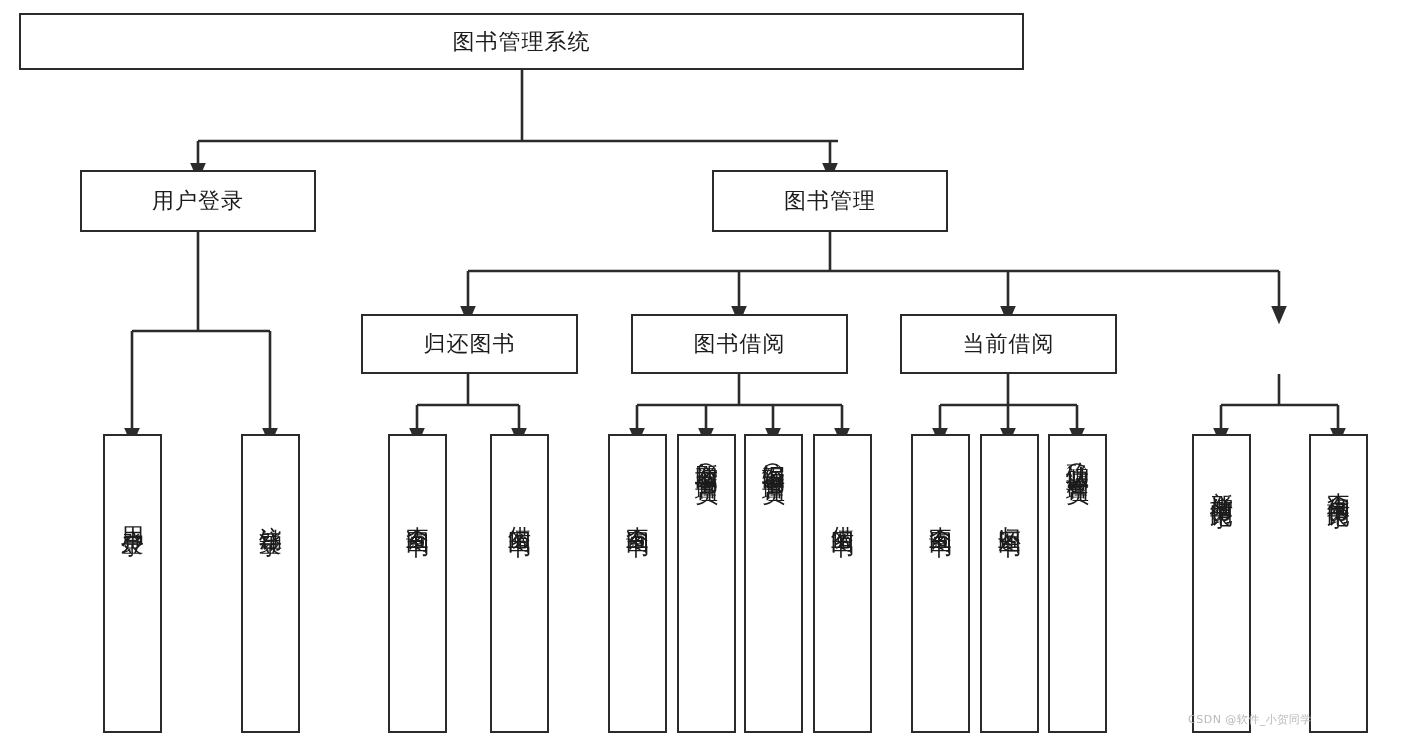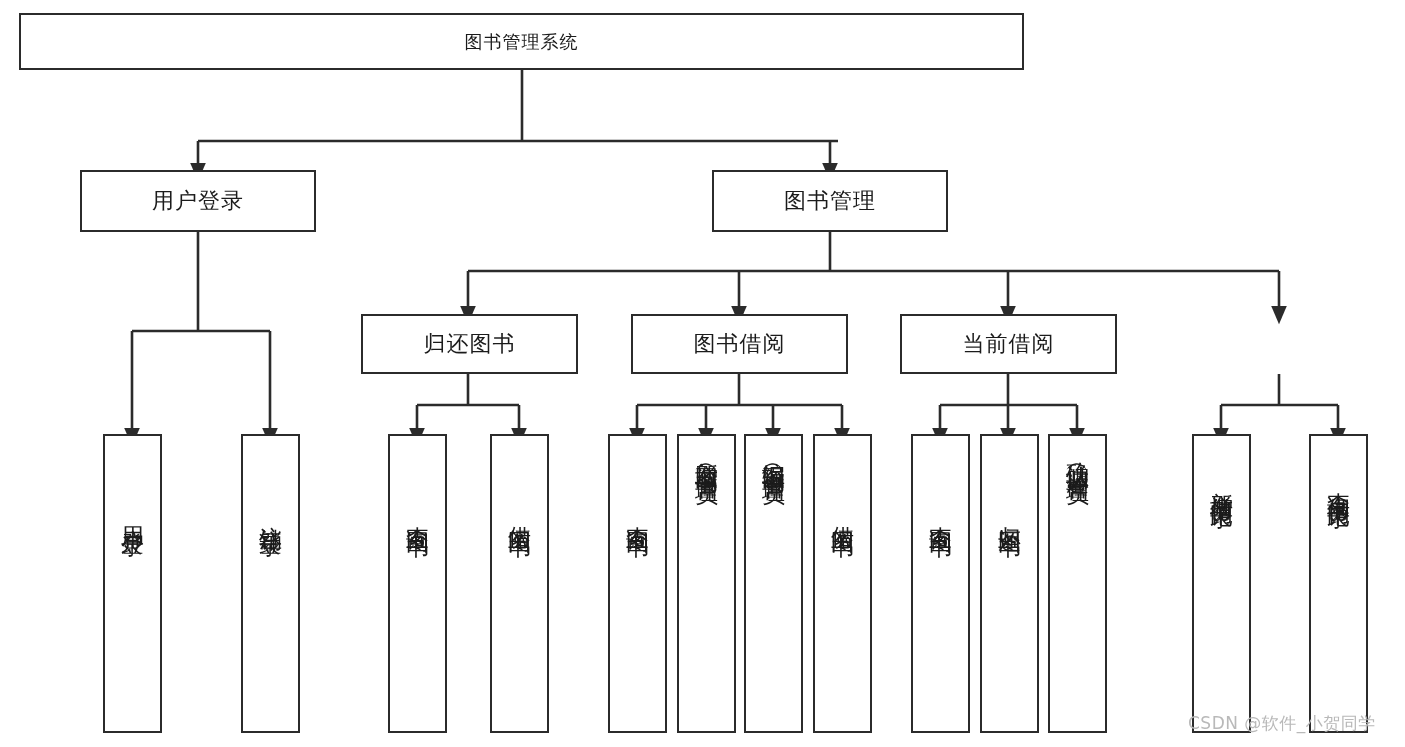--- a/index.html
+++ b/index.html
@@ -43,41 +43,41 @@
     line-height: 1.18;
     text-align: center;
     white-space: nowrap;
   }
   
   .node.h .label {
     font-size: 22px;
     letter-spacing: 1px;
   }
   .node.root .label {
-    font-size: 18px;
+    font-size: 22px;
   }
   
   .node.v {
     align-items: flex-start;
     padding-top: 0;
   }
   .node.v .label {
     writing-mode: vertical-rl;
     text-orientation: upright;
     font-size: 23px;
     letter-spacing: 3px;
     line-height: 1;
     white-space: nowrap;
     margin: 0 auto;
   }
   .watermark {
     position: absolute;
     left: 1188px;
     top: 712px;
-    font-size: 17px;
+    font-size: 11px;
     color: #b9b9b9;
     letter-spacing: 0.5px;
     white-space: nowrap;
     font-family: "DejaVu Sans", "Liberation Sans", sans-serif;
   }
 </style>
 </head>
 <body>
 
 <div id="diagram-root">

